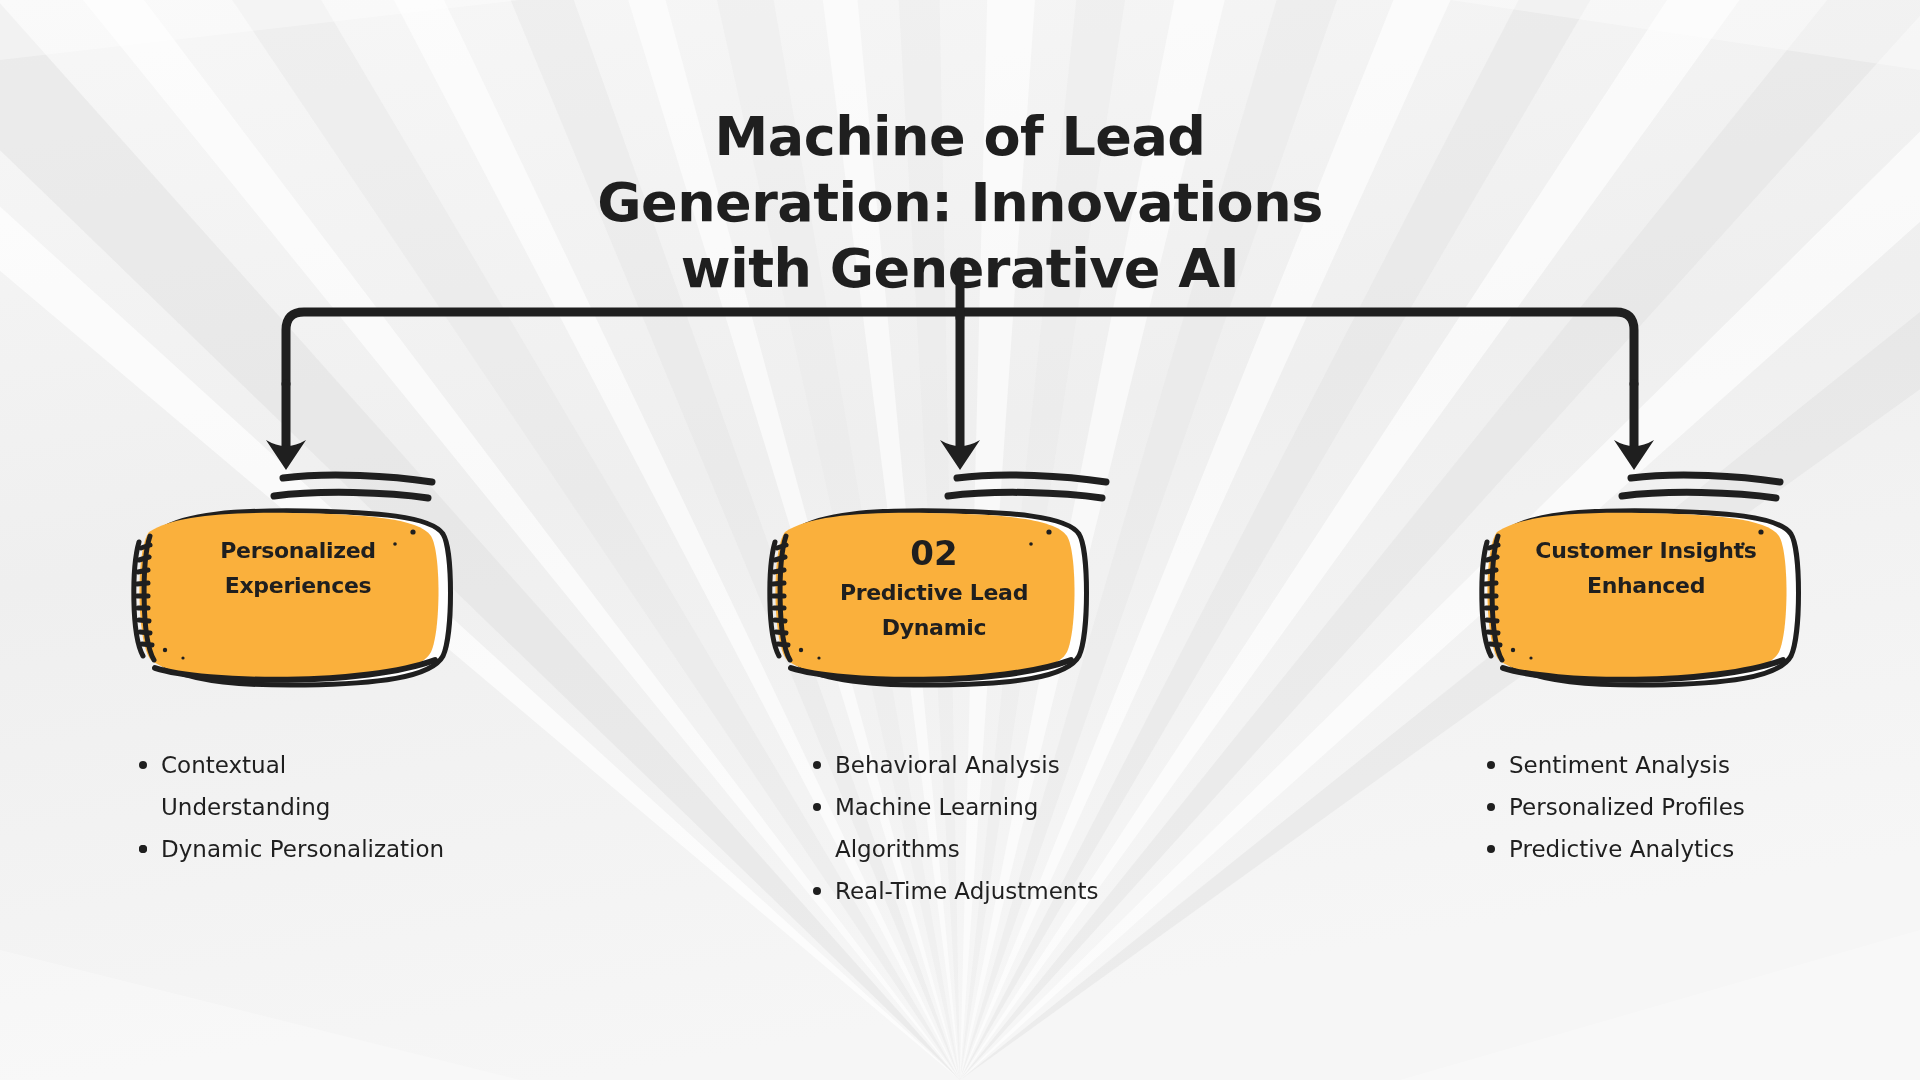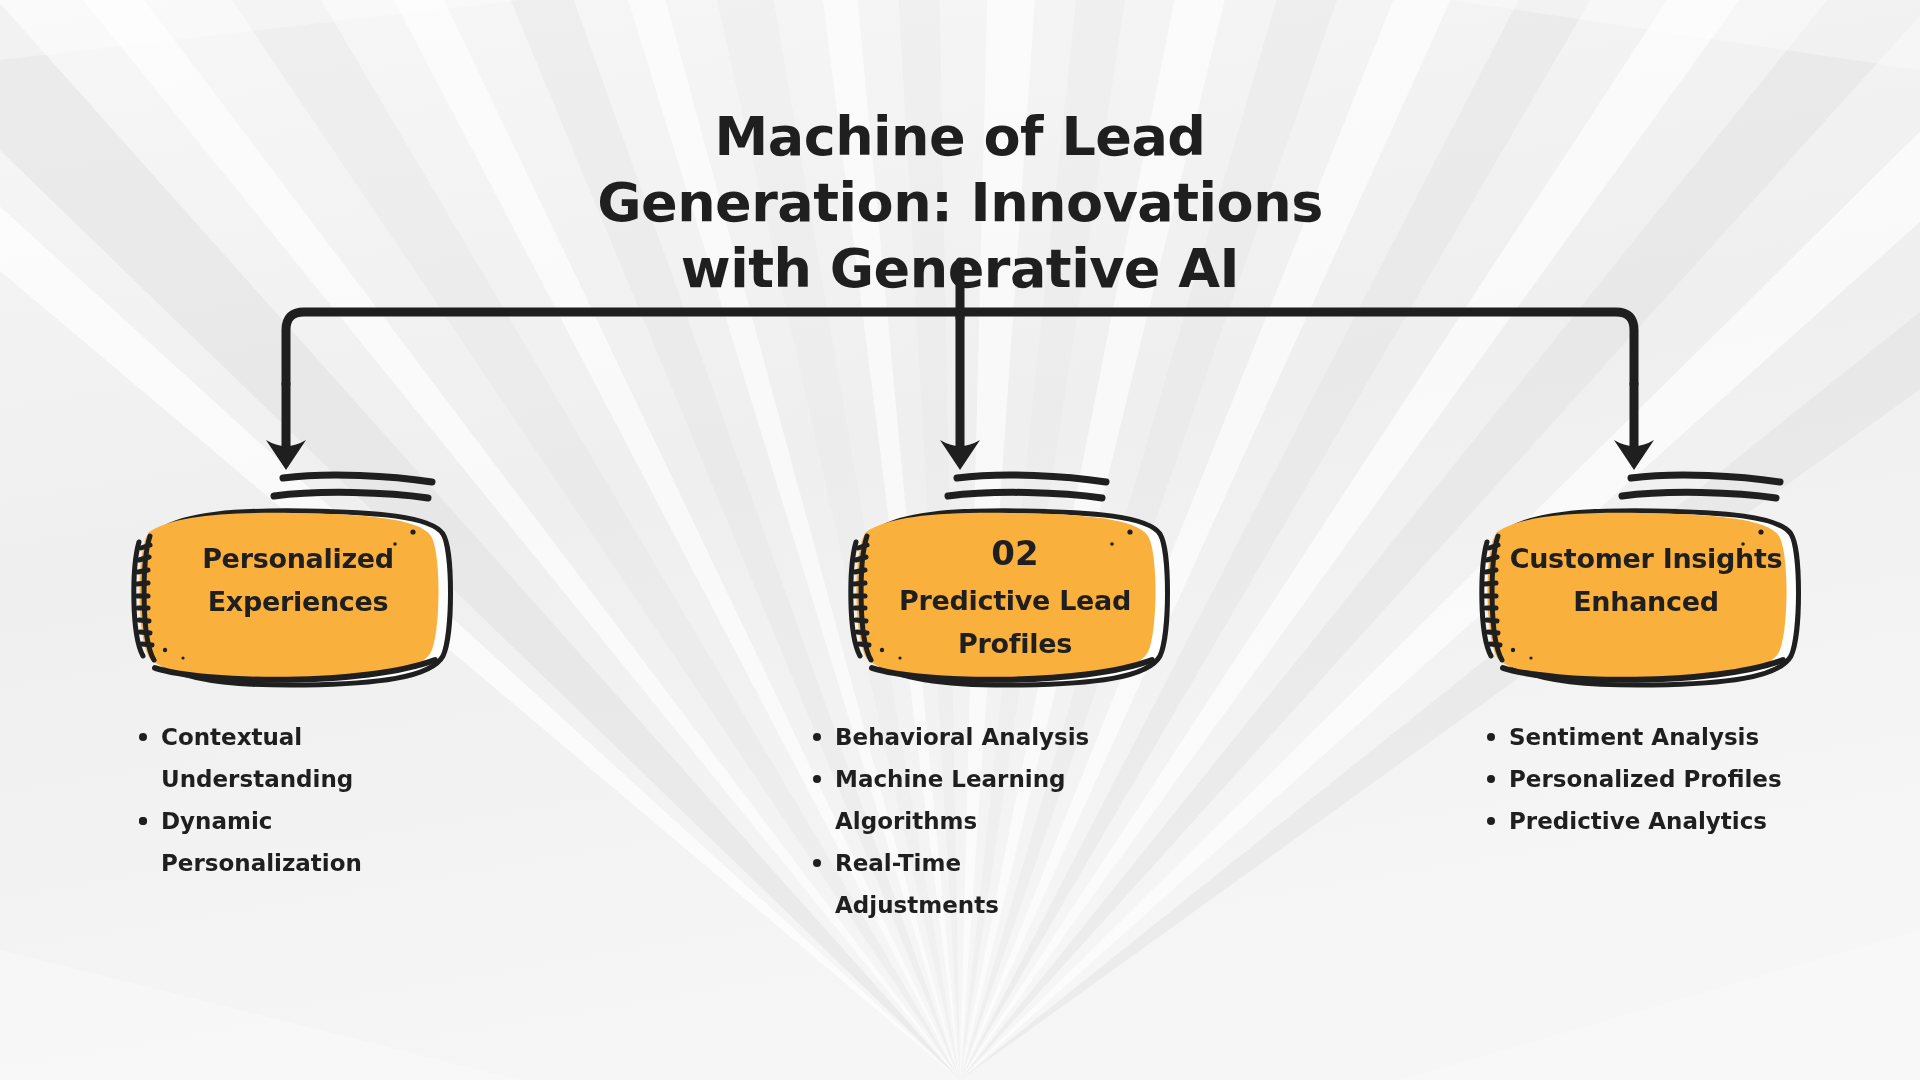--- a/index.html
+++ b/index.html
@@ -50,35 +50,36 @@
     color:#1f1f1f;
   }
   .card .num{
     font-weight:700;
     font-size:34px;
     line-height:42px;
     letter-spacing:0px;
   }
   .card .cname{
     font-weight:700;
-    font-size:27px;
+    font-size:22px;
     line-height:33px;
     letter-spacing:-0.3px;
-    margin-top:10px;
+    margin-top:2px;
   }
 
   
   .bullets{
     position:absolute;
     width:330px;
     z-index:4;
     color:#1f1f1f;
-    font-weight:700;
+    font-weight:400;
     font-size:23px;
     line-height:42px;
+    margin-top:28px;
   }
   .bullets ul{ list-style:none; }
   .bullets li{
     position:relative;
     padding-left:36px;
   }
   .bullets li .dot{
     position:absolute;
     left:14px; top:17px;
     width:8px; height:8px;
@@ -197,21 +198,21 @@
         <circle cx="40" cy="142" r="2.2"></circle>
         <circle cx="58" cy="150" r="1.6"></circle>
       </g>
     </svg>
     <div class="card-text">
       <div class="cname">Personalized</div>
       <div class="cname">Experiences</div>
     </div>
   </div>
 
-  <div class="card" style="left:842px; top:508px;text-decoration:underline;">
+  <div class="card" style="left:761px; top:508px;text-decoration:underline;">
     <svg class="shape" viewBox="0 0 330 180">
       <path d="M36,22 C60,6 110,2 180,3 C250,4 306,8 318,26 C328,42 328,126 318,148 C306,170 250,176 180,177 C110,178 58,172 38,156 C24,142 22,40 36,22 Z" fill="#ffffff" stroke="#1f1f1f" stroke-width="5"></path>
       <path d="M24,24 C48,8 98,4 168,5 C238,6 294,10 306,28 C316,44 316,122 306,144 C294,166 238,172 168,173 C98,174 46,168 26,152 C12,138 10,42 24,24 Z" fill="#FAB03C"></path>
       <g stroke="#1f1f1f" stroke-width="5" fill="none" stroke-linecap="round">
         <path d="M25,28 C17,52 16,130 29,152"></path>
         <path d="M14,34 C7,58 6,126 18,148"></path>
         <path d="M16,40 L25,37"></path>
         <path d="M14,52 L24,49"></path>
         <path d="M13,64 L23,62"></path>
         <path d="M12,76 L23,75"></path>
@@ -225,21 +226,21 @@
       <g fill="#1f1f1f">
         <circle cx="288" cy="24" r="2.6"></circle>
         <circle cx="270" cy="36" r="1.8"></circle>
         <circle cx="40" cy="142" r="2.2"></circle>
         <circle cx="58" cy="150" r="1.6"></circle>
       </g>
     </svg>
     <div class="card-text">
       <div class="num">02</div>
       <div class="cname">Predictive Lead</div>
-      <div class="cname">Profiles</div>
+      <div class="cname">Dynamic</div>
     </div>
   </div>
 
   <div class="card" style="left:1473px; top:508px;">
     <svg class="shape" viewBox="0 0 330 180">
       <path d="M36,22 C60,6 110,2 180,3 C250,4 306,8 318,26 C328,42 328,126 318,148 C306,170 250,176 180,177 C110,178 58,172 38,156 C24,142 22,40 36,22 Z" fill="#ffffff" stroke="#1f1f1f" stroke-width="5"></path>
       <path d="M24,24 C48,8 98,4 168,5 C238,6 294,10 306,28 C316,44 316,122 306,144 C294,166 238,172 168,173 C98,174 46,168 26,152 C12,138 10,42 24,24 Z" fill="#FAB03C"></path>
       <g stroke="#1f1f1f" stroke-width="5" fill="none" stroke-linecap="round">
         <path d="M25,28 C17,52 16,130 29,152"></path>
         <path d="M14,34 C7,58 6,126 18,148"></path>

